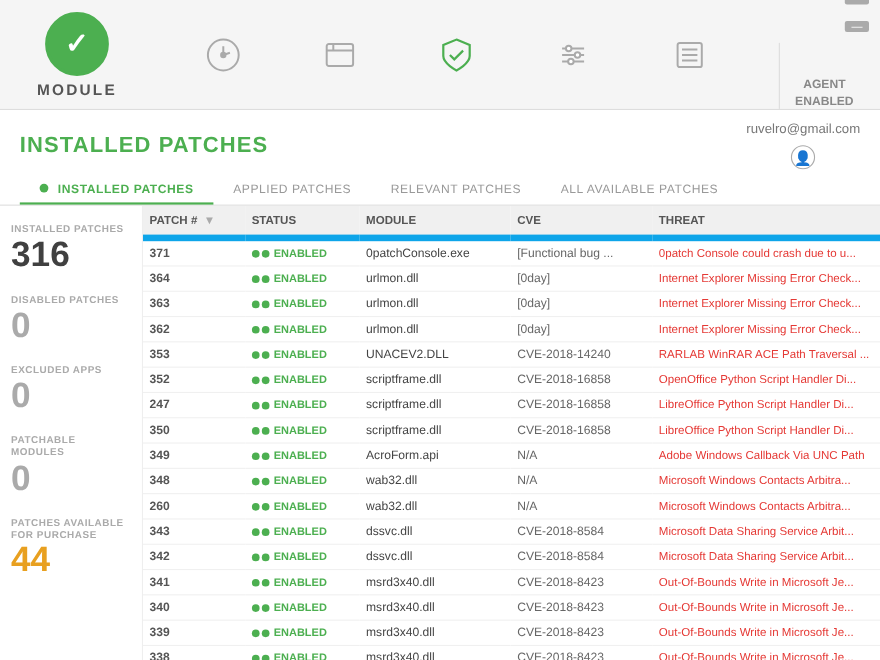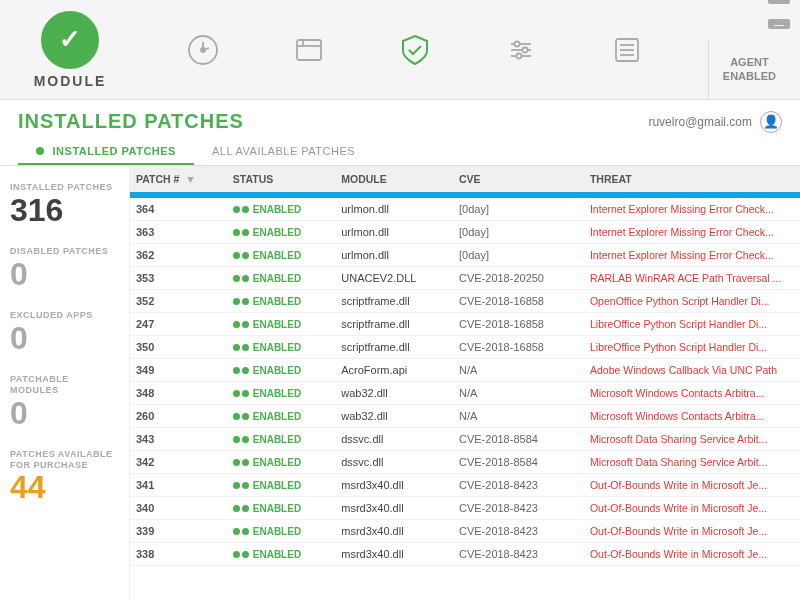--- a/index.html
+++ b/index.html
@@ -9,31 +9,31 @@
 
     
     .header { display: flex; align-items: center; background: #f5f5f5; border-bottom: 1px solid #ddd; height: 100px; padding: 0 10px; }
     .logo-section { width: 120px; display: flex; flex-direction: column; align-items: center; justify-content: center; height: 100%; }
     .logo-circle { width: 58px; height: 58px; border-radius: 50%; background: #4caf50; border: 3px solid #4caf50; display: flex; align-items: center; justify-content: center; margin-bottom: 4px; }
     .logo-check { color: #fff; font-size: 26px; font-weight: bold; }
     .logo-label { font-size: 14px; font-weight: bold; color: #555; letter-spacing: 2px; }
     .nav-icons { display: flex; align-items: center; flex: 1; justify-content: space-around; padding: 0 20px; }
     .nav-icon { display: flex; flex-direction: column; align-items: center; cursor: pointer; padding: 8px 14px; color: #888; }
     .nav-icon svg { width: 36px; height: 36px; }
-    .agent-section { display: flex; flex-direction: column; align-items: center; justify-content: center; padding: 0 14px; border-left: 1px solid #ddd; height: 60px; }
+    .agent-section { display: flex; flex-direction: column; align-items: center; justify-content: flex-end; padding: 0 14px; border-left: 1px solid #ddd; height: 60px; }
     .agent-enabled { font-size: 11px; font-weight: bold; color: #888; text-align: center; line-height: 1.3; }
     .close-btn { width: 22px; height: 22px; background: #aaa; border-radius: 2px; display: flex; align-items: center; justify-content: center; cursor: pointer; margin-bottom: 4px; color: #fff; font-size: 13px; position: relative; top: -18px; right: 0; }
     .minimize-btn { width: 22px; height: 10px; background: #aaa; border-radius: 2px; display: flex; align-items: center; justify-content: center; cursor: pointer; color: #fff; font-size: 10px; position: relative; top: -10px; }
     .header-right { display: flex; flex-direction: column; align-items: flex-end; margin-left: 8px; }
     .window-controls { display: flex; flex-direction: column; align-items: center; gap: 3px; }
 
     
     .title-bar { display: flex; align-items: center; justify-content: space-between; background: #fff; padding: 10px 18px 0 18px; }
     .page-title { font-size: 20px; font-weight: bold; color: #4caf50; letter-spacing: 1px; }
-    .user-info { display: flex; align-items: center; gap: 8px; font-size: 12px; color: #777; }
+    .user-info { display: flex; align-items: center; gap: 8px; font-size: 12px; color: #777; flex-direction: column; }
     .user-icon { width: 22px; height: 22px; border: 1.5px solid #aaa; border-radius: 50%; display: flex; align-items: center; justify-content: center; color: #aaa; font-size: 13px; }
 
     
     .tab-bar { display: flex; align-items: center; padding: 6px 18px 0 18px; border-bottom: 1px solid #ddd; background: #fff; gap: 0; }
     .tab { font-size: 11px; padding: 6px 18px; cursor: pointer; color: #999; letter-spacing: 0.5px; border-bottom: 2px solid transparent; }
     .tab.active { color: #4caf50; border-bottom: 2px solid #4caf50; font-weight: bold; }
     .tab-dot { display: inline-block; width: 8px; height: 8px; background: #4caf50; border-radius: 50%; margin-right: 5px; }
 
     
     .main-content { display: flex; flex: 1; overflow: hidden; }
@@ -151,20 +151,26 @@
       <div class="user-icon">👤</div>
     </div>
   </div>
 
   <div class="tab-bar">
     <div class="tab active">
       <span class="tab-dot"></span>
       <span>INSTALLED PATCHES</span>
     </div>
     <div class="tab">
+      <span>APPLIED PATCHES</span>
+    </div>
+    <div class="tab">
+      <span>RELEVANT PATCHES</span>
+    </div>
+    <div class="tab">
       <span>ALL AVAILABLE PATCHES</span>
     </div>
   </div>
 
   <div class="main-content">
 
     <div class="left-panel">
       <div class="stat-block">
         <div class="stat-label">INSTALLED PATCHES</div>
         <div class="stat-value">316</div>
@@ -194,20 +200,35 @@
             <tr>
               <th>PATCH # <span class="sort-arrow">▼</span></th>
               <th>STATUS</th>
               <th>MODULE</th>
               <th>CVE</th>
               <th>THREAT</th>
             </tr>
           </thead>
           <tbody id="table-body">
               <tr>
+                <td class="patch-num">371</td>
+                <td>
+                  <div class="status-cell">
+    <div class="status-dots">
+      <div class="dot dot-green"></div>
+      <div class="dot dot-green"></div>
+    </div>
+    <span class="enabled-text">ENABLED</span>
+  </div>
+                </td>
+                <td>0patchConsole.exe</td>
+                <td class="cve-cell">[Functional bug ...</td>
+                <td class="threat-cell">0patch Console could crash due to u...</td>
+              </tr>
+              <tr>
                 <td class="patch-num">364</td>
                 <td>
                   <div class="status-cell">
     <div class="status-dots">
       <div class="dot dot-green"></div>
       <div class="dot dot-green"></div>
     </div>
     <span class="enabled-text">ENABLED</span>
   </div>
                 </td>
@@ -250,21 +271,21 @@
                 <td>
                   <div class="status-cell">
     <div class="status-dots">
       <div class="dot dot-green"></div>
       <div class="dot dot-green"></div>
     </div>
     <span class="enabled-text">ENABLED</span>
   </div>
                 </td>
                 <td>UNACEV2.DLL</td>
-                <td class="cve-cell">CVE-2018-20250</td>
+                <td class="cve-cell">CVE-2018-14240</td>
                 <td class="threat-cell">RARLAB WinRAR ACE Path Traversal ...</td>
               </tr>
               <tr>
                 <td class="patch-num">352</td>
                 <td>
                   <div class="status-cell">
     <div class="status-dots">
       <div class="dot dot-green"></div>
       <div class="dot dot-green"></div>
     </div>

